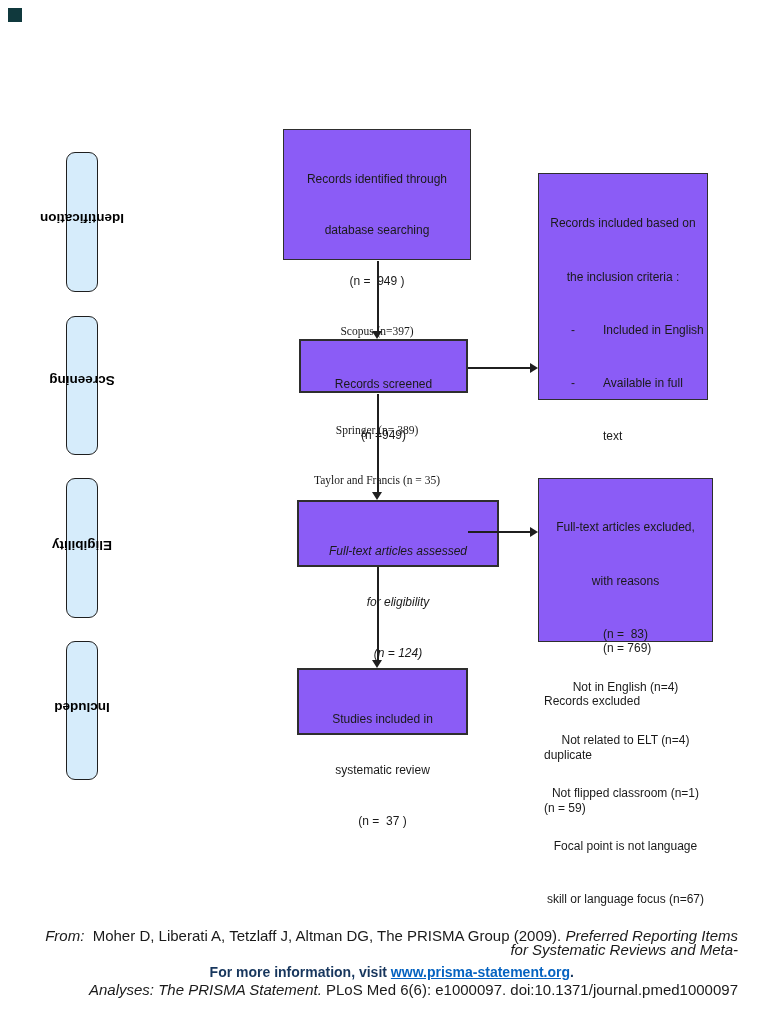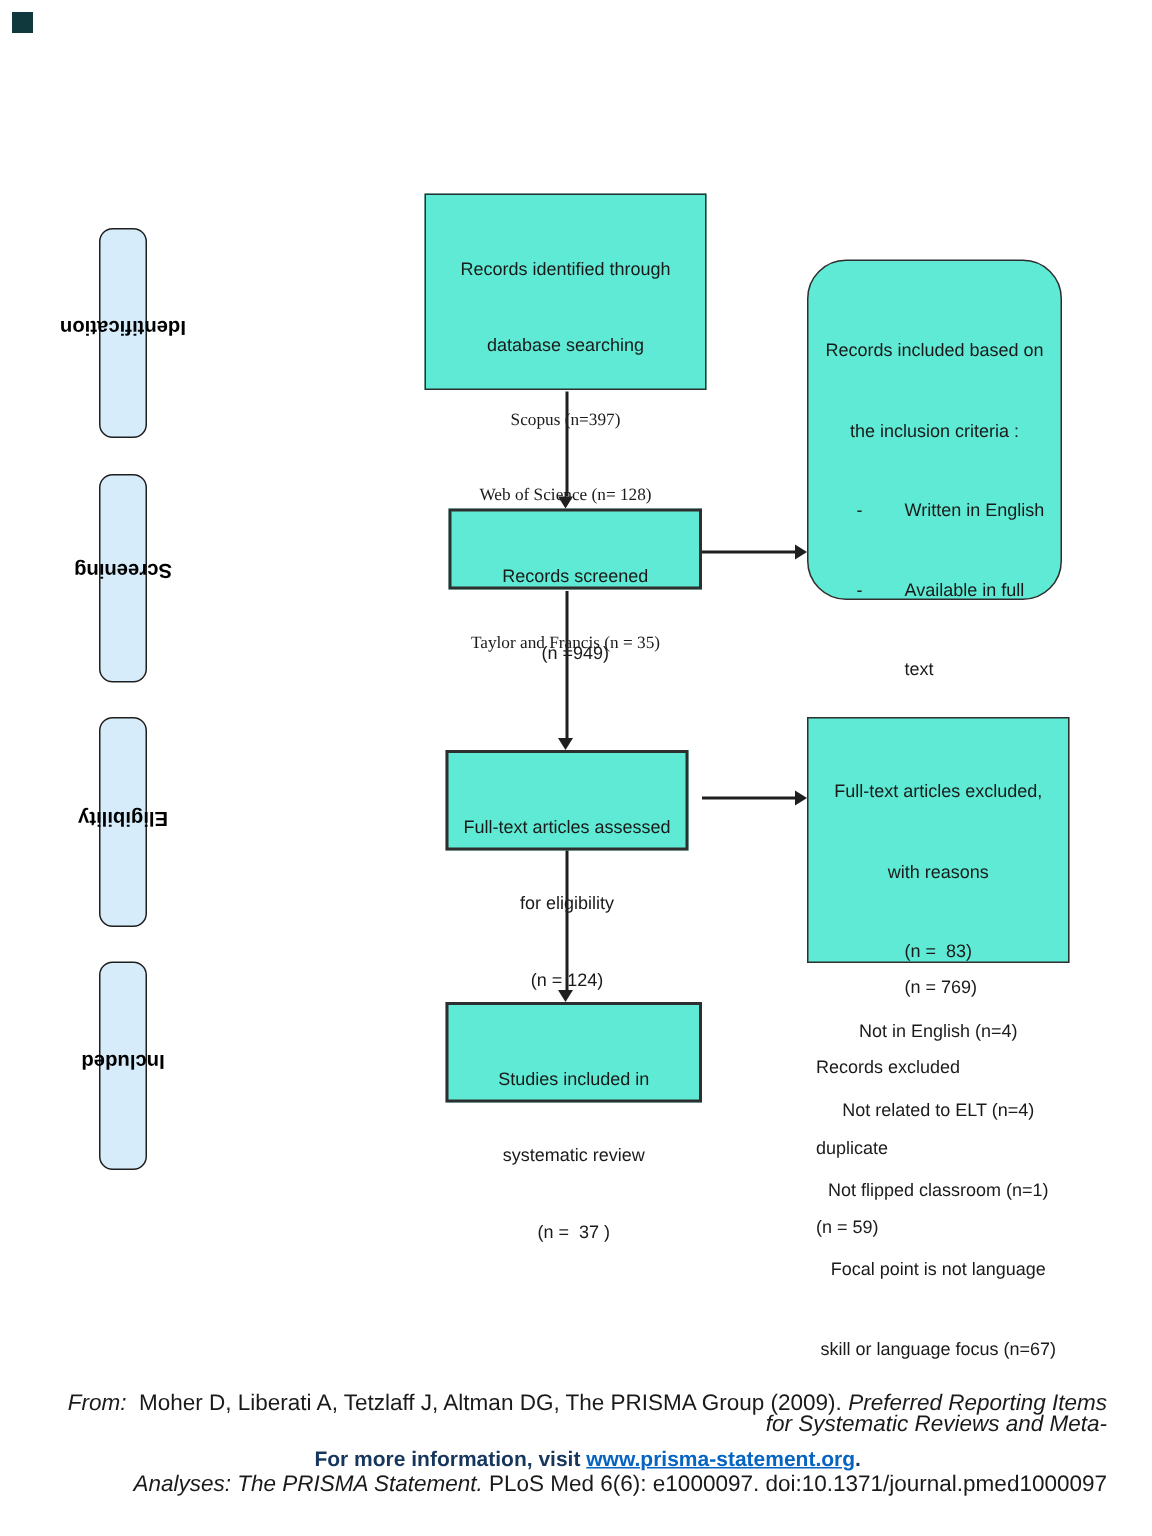--- a/index.html
+++ b/index.html
@@ -15,32 +15,32 @@
     position:absolute; left:66px; width:32px; background:#d6ecfb;
     border:1.5px solid #1f1f1f; border-radius:9px; box-sizing:border-box;
   }
   .stage-label {
     position:absolute; left:12px; width:140px; height:18px; text-align:center;
     font-size:13.5px; font-weight:bold; color:#000;
     transform:rotate(180deg); line-height:18px; white-space:nowrap;
   }
   
   .fbox {
-    position:absolute; background:#5eead4; border:1.5px solid #2e2e2e;
+    position:absolute; background:#8b5cf6; border:1.5px solid #2e2e2e;
     box-sizing:border-box; font-size:12px; line-height:17px; text-align:center;
     white-space:pre-wrap;
   }
   .fbox.thick { border-width:2px; }
   .serif-line { font-family:Liberation Serif, serif; font-size:11.5px; line-height:15.5px; }
   #box-identification { left:283px; top:129px; width:188px; height:131px; padding-top:7px; }
   #box-screened      { left:299px; top:339px; width:169px; height:54px;  padding-top:1px; }
-  #box-assessed      { left:297px; top:500px; width:162px; height:67px;  padding-top:7px; }
+  #box-assessed      { left:297px; top:500px; width:202px; height:67px;  padding-top:7px;font-style:italic; }
   #box-included      { left:297px; top:668px; width:171px; height:67px;  padding-top:7px; }
-  #box-inclusion     { left:538px; top:173px; width:170px; height:227px; padding-top:16px;
-                       text-align:left; line-height:17.7px; font-size:12px;border-radius:26px; }
+  #box-inclusion     { left:538px; top:173px; width:170px; height:227px; padding-top:6px;
+                       text-align:left; line-height:17.7px; font-size:12px; }
   #box-excluded      { left:538px; top:478px; width:175px; height:164px; padding-top:5px;
                        line-height:17.7px; }
   .inc-center { text-align:center; }
   .inc-bullet { position:relative; padding-left:64px; }
   .inc-bullet .marker { position:absolute; left:32px; top:0; }
   .inc-indent { padding-left:64px; }
   .inc-left   { padding-left:5px; }
   
   .vline { position:absolute; width:2px; background:#1f1f1f; }
   .hline { position:absolute; height:2px; background:#1f1f1f; }
@@ -81,30 +81,31 @@
 
   <div class="stage-bar" style="top:478px; height:140px;"></div>
   <div class="stage-label" style="top:536px;">Eligibility</div>
 
   <div class="stage-bar" style="top:641px; height:139px;"></div>
   <div class="stage-label" style="top:698px;">Included</div>
 
   <div class="fbox" id="box-identification">
     <div>Records identified through</div>
     <div>database searching</div>
+    <div>(n =  949 )</div>
     <div class="serif-line">Scopus (n=397)</div>
     <div class="serif-line">Web of Science (n= 128)</div>
     <div class="serif-line">Springer (n= 389)</div>
     <div class="serif-line">Taylor and Francis (n = 35)</div>
   </div>
 
   <div class="fbox" id="box-inclusion">
     <div class="inc-center">Records included based on</div>
     <div class="inc-center">the inclusion criteria :</div>
-    <div class="inc-bullet"><span class="marker">-</span><span>Written in English</span></div>
+    <div class="inc-bullet"><span class="marker">-</span><span>Included in English</span></div>
     <div class="inc-bullet"><span class="marker">-</span><span>Available in full</span></div>
     <div class="inc-indent">text</div>
     <div class="inc-bullet"><span class="marker">-</span><span>Published</span></div>
     <div class="inc-indent">between 2016-</div>
     <div class="inc-indent">2020</div>
     <div class="inc-indent">(n = 769)</div>
     <div class="inc-left">Records excluded</div>
     <div class="inc-left">duplicate</div>
     <div class="inc-left">(n = 59)</div>
   </div>

